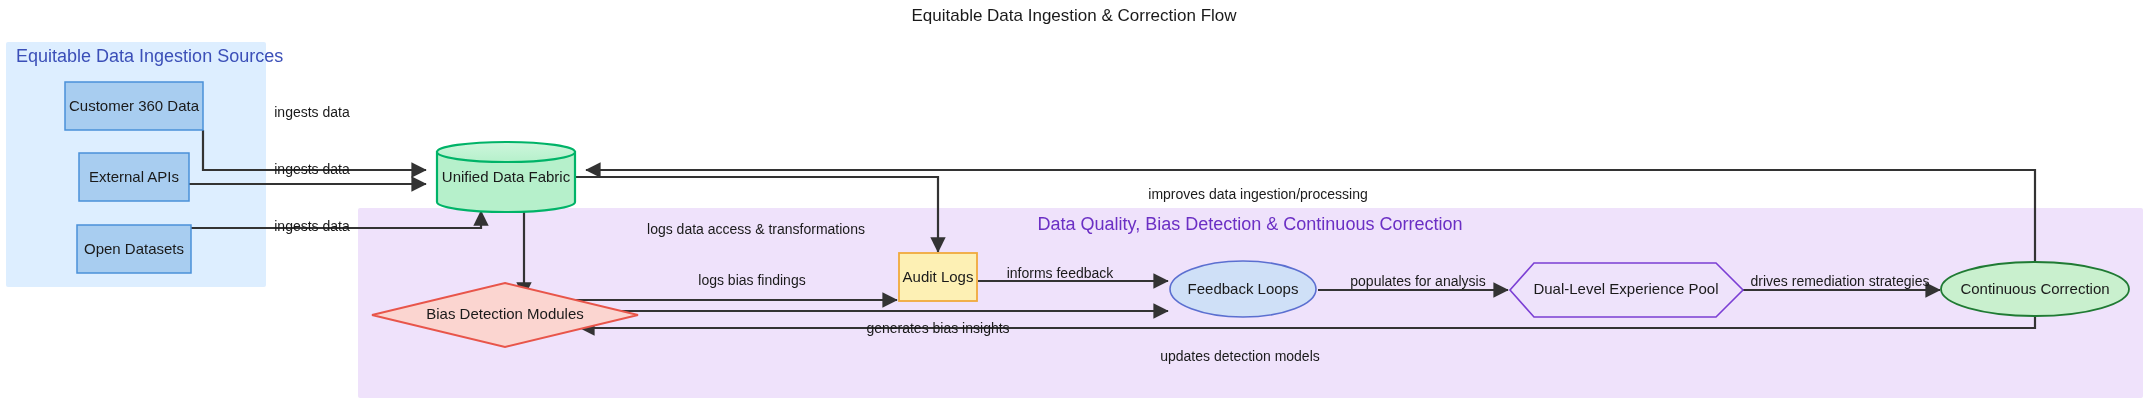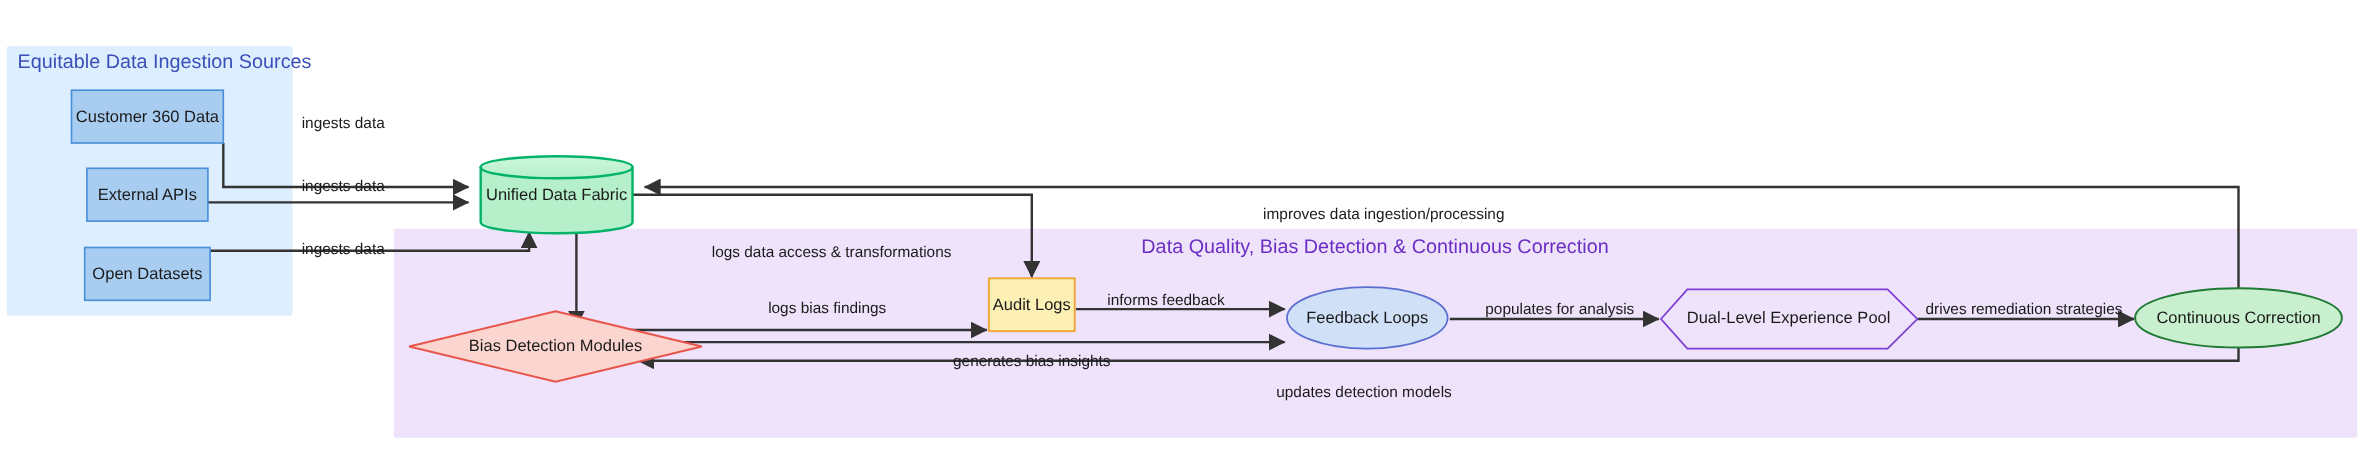--- a/index.html
+++ b/index.html
@@ -58,20 +58,21 @@
     fill: none;
     stroke: #333333;
     stroke-width: 2.2px;
   }
 </style>
 </head>
 <body>
 
 <div id="canvas">
 
+  <div class="diagram-title">Equitable Data Ingestion &amp; Correction Flow</div>
 
   <svg id="flow-svg" viewBox="0 0 2148 415">
     <defs>
       <marker id="arrow" viewBox="0 0 10 10" refX="9.5" refY="5" markerWidth="7" markerHeight="7" orient="auto-start-reverse">
         <path d="M 0 0 L 10 5 L 0 10 z" fill="#333333"></path>
       </marker>
       <linearGradient id="cylTop" x1="0" y1="0" x2="0" y2="1">
         <stop offset="0%" stop-color="#cdf6dc"></stop>
         <stop offset="100%" stop-color="#b6f0cb"></stop>
       </linearGradient>

